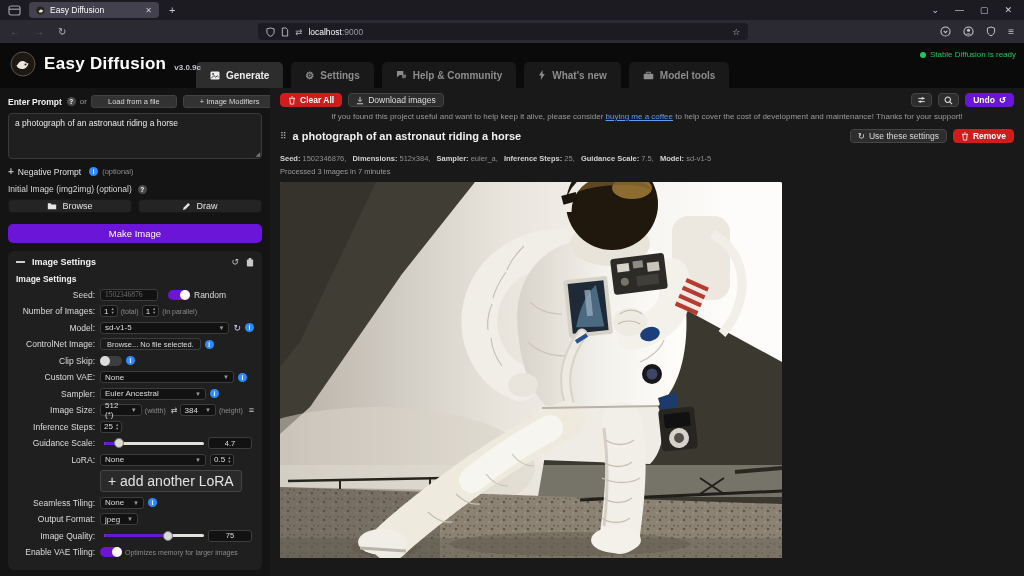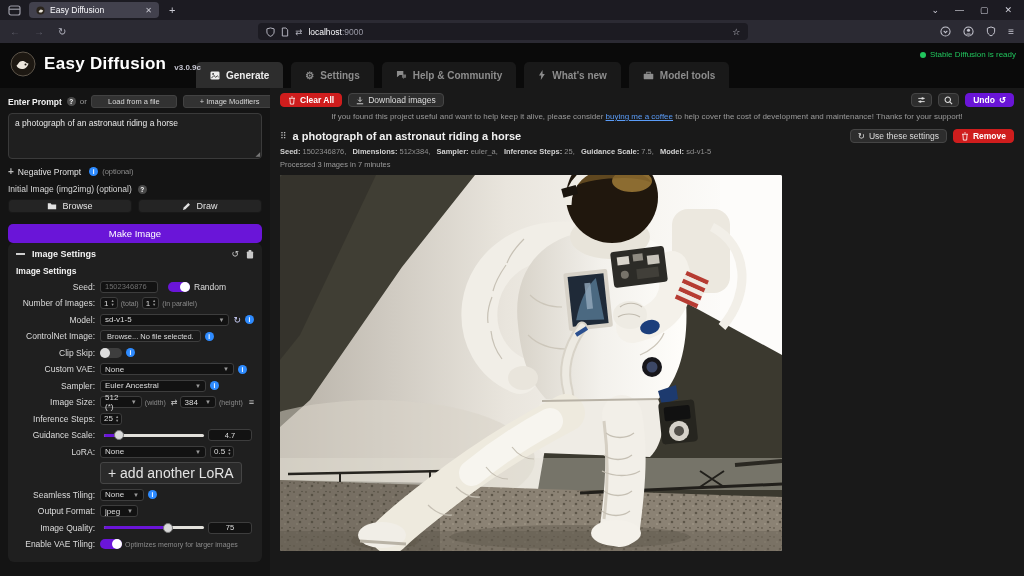--- a/index.html
+++ b/index.html
@@ -50,41 +50,41 @@
   .grip{position:absolute;right:2px;bottom:2px;font-size:6px;color:#777}
   .neg-row{display:flex;align-items:center;gap:4px;margin-top:7px}
   .plus{color:#bcbcbc;font-size:10px;font-weight:bold}
   .ntitle{font-size:8.5px;color:#e2e2e2}
   .opt{font-size:7.5px;color:#8d8d8d}
   .init-row{display:flex;align-items:center;gap:4px;margin-top:7px;font-size:8.5px;color:#d8d8d8}
   .bd-row{display:flex;gap:6px;margin-top:5px}
   .bd-btn{flex:1;height:14px;background:#242424;border:1px solid #181818;border-radius:4px;display:flex;align-items:center;justify-content:center;gap:5px;color:#e3e3e3;font-size:9px;cursor:pointer}
   .make-btn{width:100%;height:19px;background:var(--accent,#6a15d8);border:none;border-radius:5px;color:#fff;font-size:9.5px;margin-top:11px;cursor:pointer;font-family:inherit}
 
-  .panel{margin-top:0;background:#1f1f1f;border-radius:6px;padding:6px 8px 7px}
+  .panel{margin-top:8px;background:#1f1f1f;border-radius:6px;padding:6px 8px 7px}
   .panel-head{display:flex;align-items:center;gap:7px}
   .dash{width:9px;height:2px;background:#cfcfcf}
   .ptitle{font-size:9px;font-weight:bold;color:#f2f2f2}
   .panel-head .spacer{flex:1}
   .hicon{color:#c9c9c9;font-size:9px;cursor:pointer;line-height:1}
   .sec-title{font-size:8.5px;font-weight:bold;color:#f0f0f0;margin:7px 0 2px}
   .frow{display:flex;align-items:center;margin:4.5px 0;min-height:12px}
   .flabel{width:84px;text-align:right;padding-right:5px;color:#dcdcdc;font-size:8.5px;flex:none}
   .numbox{display:inline-flex;align-items:center;background:#121212;border:1px solid #3d3d3d;border-radius:3px;height:12px;padding:0 3px;color:#ddd;font-size:8px}
   .spin{display:inline-flex;flex-direction:column;justify-content:center;font-size:4.5px;line-height:4px;color:#9a9a9a;margin-left:3px}
   .sel{display:inline-flex;align-items:center;background:#121212;border:1px solid #3d3d3d;border-radius:3px;height:12px;padding:0 4px;color:#ddd;font-size:8px;cursor:pointer}
   .car{color:#999;font-size:6px;margin-left:auto;padding-left:4px}
   .hint{font-size:7px;color:#8a8a8a;margin:0 3px;white-space:nowrap}
   .info{width:9px;height:9px;border-radius:50%;background:var(--info,#2e8bff);color:#fff;font-size:6.5px;font-weight:bold;display:inline-flex;align-items:center;justify-content:center;margin-left:4px;flex:none}
   .help{width:9px;height:9px;border-radius:50%;background:#4a4a4a;color:#fff;font-size:6.5px;font-weight:bold;display:inline-flex;align-items:center;justify-content:center;margin-left:2px;flex:none}
   .tgl{width:22px;height:10px;border-radius:6px;background:#3e3e3e;position:relative;display:inline-block;flex:none;cursor:pointer}
   .tgl::after{content:"";position:absolute;width:10px;height:10px;border-radius:50%;background:#dcdcdc;left:0;top:0}
   .tgl.on{background:var(--accent,#6a15d8)}
   .tgl.on::after{left:auto;right:0;background:#fff}
-  .seedin{width:58px;height:12px;background:#121212;border:1px solid #3d3d3d;border-radius:3px;color:#6f6f6f;font-size:7.5px;padding:0 4px;font-family:Liberation Sans, sans-serif}
+  .seedin{width:58px;height:12px;background:#121212;border:1px solid #3d3d3d;border-radius:3px;color:#6f6f6f;font-size:7.5px;padding:0 4px;font-family:Liberation Serif, serif}
   .filebtn{background:#1a1a1a;border:1px solid #3d3d3d;border-radius:3px;height:12px;display:inline-flex;align-items:center;padding:0 6px;color:#ddd;font-size:7.5px;cursor:pointer}
   .sld{position:relative;width:100px;height:3px;background:#e3e1dc;border-radius:2px;margin:0 4px}
   .sld .f{position:absolute;left:0;top:0;height:3px;background:var(--accent,#6a15d8);border-radius:2px}
   .sld .h{position:absolute;top:50%;width:10px;height:10px;border-radius:50%;background:#d9d9d9;border:1px solid #7c7c7c;transform:translate(-50%,-50%)}
   .valbox{width:44px;height:12px;background:#121212;border:1px solid #3d3d3d;border-radius:3px;color:#ddd;font-size:7.5px;display:inline-flex;align-items:center;justify-content:center}
   .addlora{background:#2a2a2a;border:1px solid #454545;border-radius:3px;color:#e3e3e3;font-size:14px;padding:2px 7px;cursor:pointer}
   .icn{display:inline-block;vertical-align:middle;flex:none}
   .swap{color:#cfcfcf;font-size:8px;margin:0 2px}
   .lines{color:#cfcfcf;font-size:9px;margin-left:3px}
   .refr{color:#cfd4ff;font-size:9px;margin-left:4px}
@@ -95,21 +95,21 @@
   .btn.red{background:var(--danger,#cf1d1d);border-color:var(--danger,#cf1d1d);color:#fff;font-weight:bold}
   .btn.purple{background:var(--accent,#6a15d8);border-color:var(--accent,#6a15d8);color:#fff;font-weight:bold}
   .btn.icononly{padding:0 5px}
   .ptool .spacer{flex:1}
   .support{margin-top:5px;font-size:8px;color:#9a9a9a;text-align:center;white-space:nowrap;overflow:hidden}
   .support a{color:var(--link,#5a9cf8);text-decoration:underline;cursor:pointer}
   .task-head{display:flex;align-items:center;gap:6px;margin-top:8px}
   .draghandle{color:#bdbdbd;font-size:9px;cursor:grab}
   .task-title{font-size:11px;font-weight:bold;color:#f0f0f0}
   .task-head .spacer{flex:1}
-  .meta{margin-top:4px;font-size:7.5px;white-space:nowrap}
+  .meta{margin-top:11px;font-size:7.5px;white-space:nowrap}
   .ml{font-weight:bold;color:#d3d3d3}
   .mv{color:#909090;margin-right:4px}
   .processed{margin-top:4px;font-size:7.5px;color:#9a9a9a}
   .gen-image{margin-top:6px;width:502px;height:376px;border-radius:2px;overflow:hidden;display:block;cursor:pointer}
 </style>
 </head>
 <body>
 
 <div class="screen">
 

